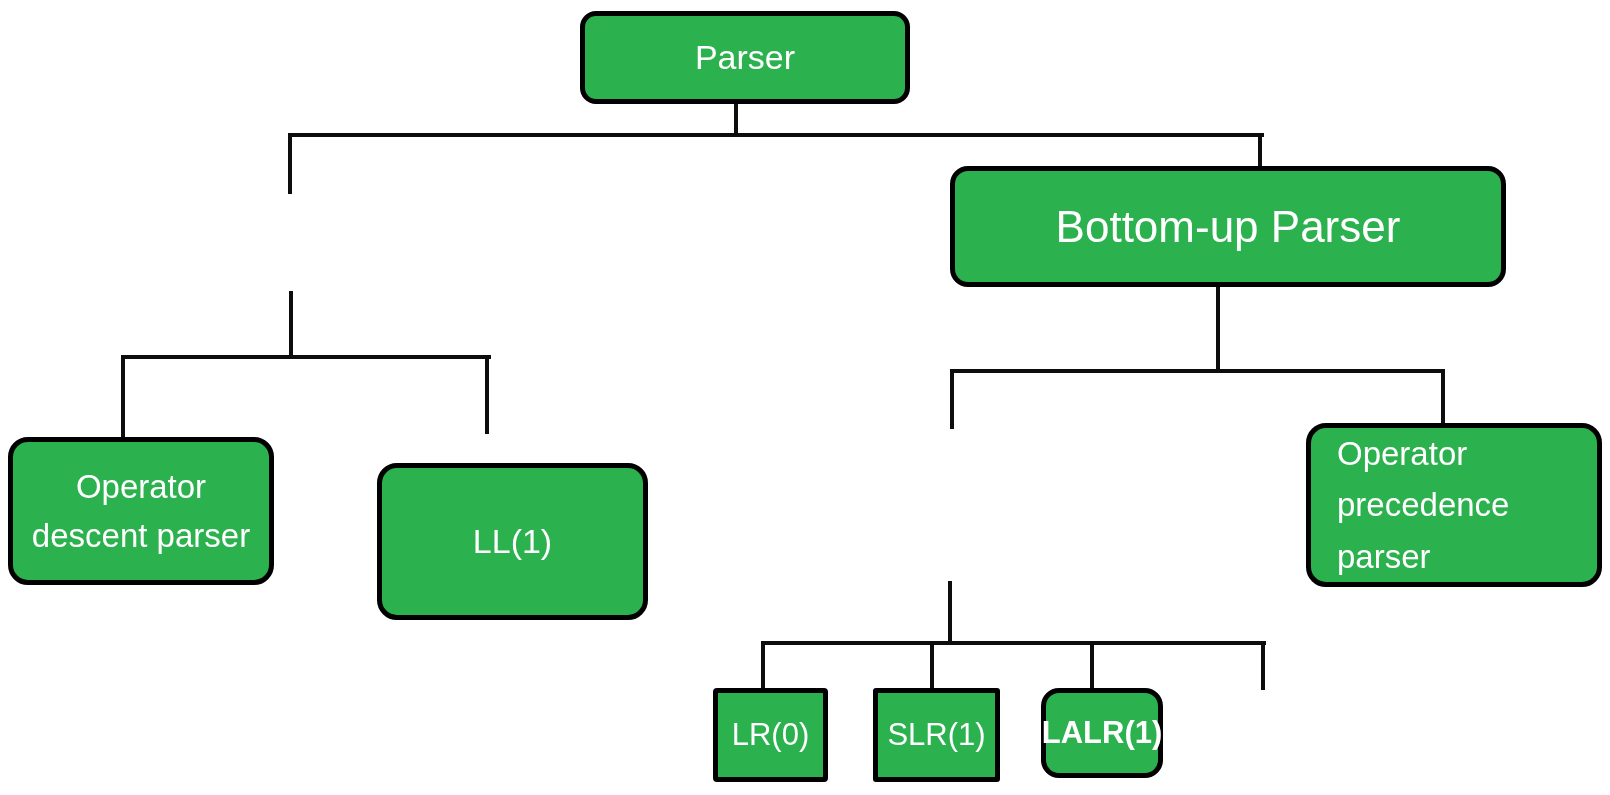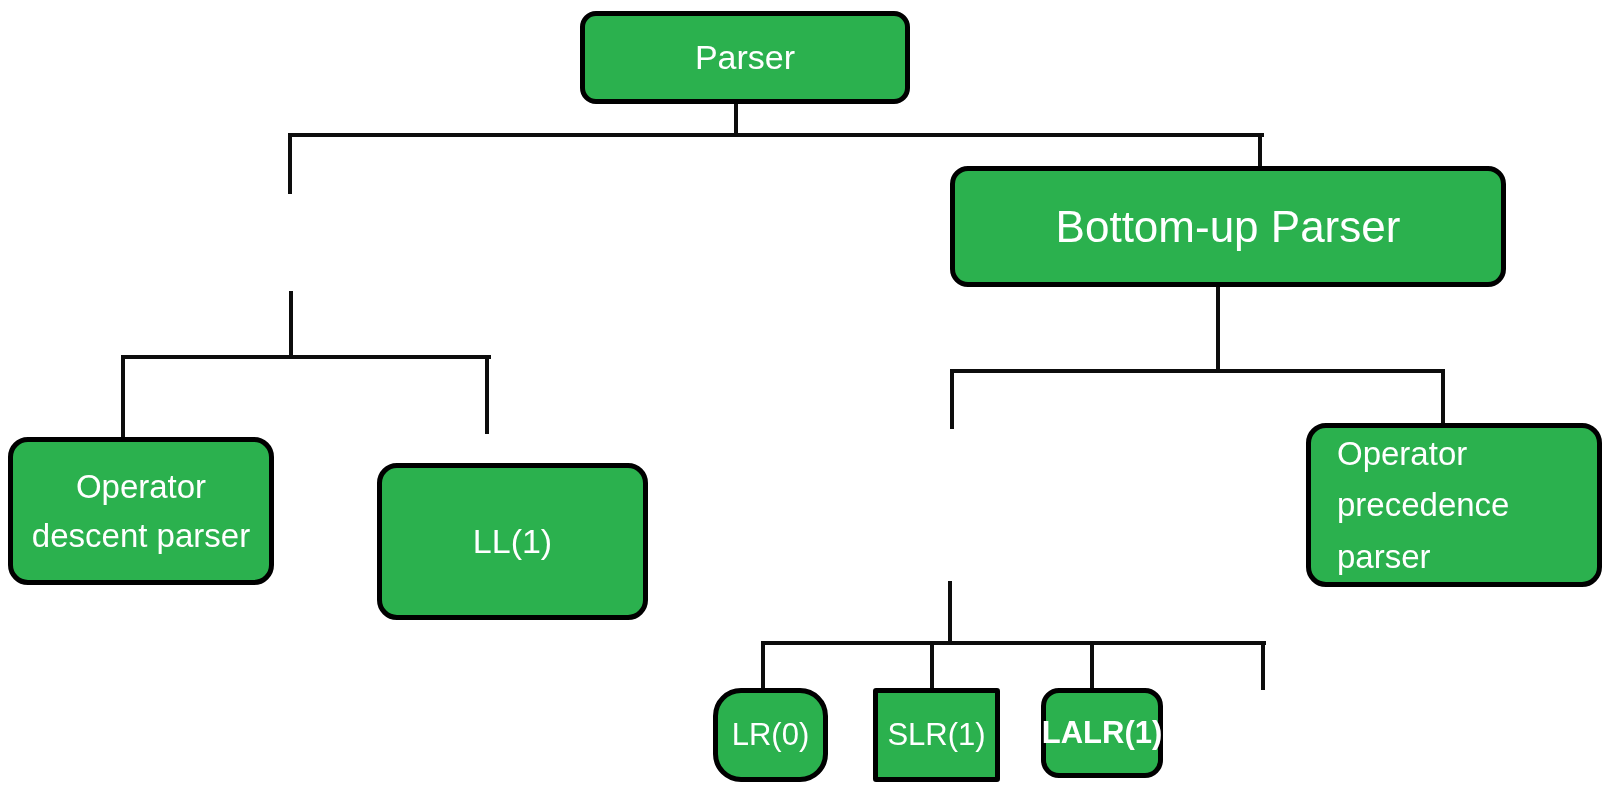--- a/index.html
+++ b/index.html
@@ -41,21 +41,21 @@
 
   
   .n-parser   { left: 580px; top: 11px;  width: 330px; height: 93px;  border-radius: 16px; font-size: 34px; }
   .n-topdown  { left: 72px;  top: 192px; width: 445px; height: 101px; border-radius: 16px; font-size: 35px; }
   .n-bottomup { left: 950px; top: 166px; width: 556px; height: 121px; border-radius: 18px; font-size: 44px; }
   .n-recdesc  { left: 8px;   top: 437px; width: 266px; height: 148px; border-radius: 20px; font-size: 33px; padding: 0 8px; }
   .n-ll1      { left: 377px; top: 431px; width: 271px; height: 157px; border-radius: 20px; font-size: 34px; margin-top: 32px; }
   .n-lr       { left: 812px; top: 426px; width: 296px; height: 157px; border-radius: 20px; font-size: 35px; }
   .n-opprec   { left: 1306px;top: 423px; width: 296px; height: 164px; border-radius: 20px; font-size: 33px;
                 justify-content: flex-start; text-align: left; padding-left: 26px; padding-right: 21px; line-height: 1.55; }
-  .n-lr0      { left: 713px; top: 688px; width: 115px; height: 94px;  border-radius: 28px; font-size: 31px; }
+  .n-lr0      { left: 713px; top: 688px; width: 115px; height: 94px;  border-radius: 4px; font-size: 31px; }
   .n-slr1     { left: 873px; top: 688px; width: 127px; height: 94px;  border-radius: 3px; font-size: 31px; }
   .n-lalr1    { left: 1041px;top: 688px; width: 122px; height: 90px;  border-radius: 18px; font-size: 31px; white-space: nowrap; font-weight: bold; }
   .n-clr1     { left: 1215px;top: 687px; width: 110px; height: 87px;  border-radius: 18px; font-size: 30px; }
 
   
   
   .e-parser-down   { left: 734px;  top: 101px; width: 4px;   height: 36px; }
   .e-l1-h          { left: 288px;  top: 133px; width: 976px; height: 4px;  }
   .e-into-topdown  { left: 288px;  top: 133px; width: 4px;   height: 61px; }
   .e-into-bottomup { left: 1258px; top: 133px; width: 4px;   height: 36px; }

